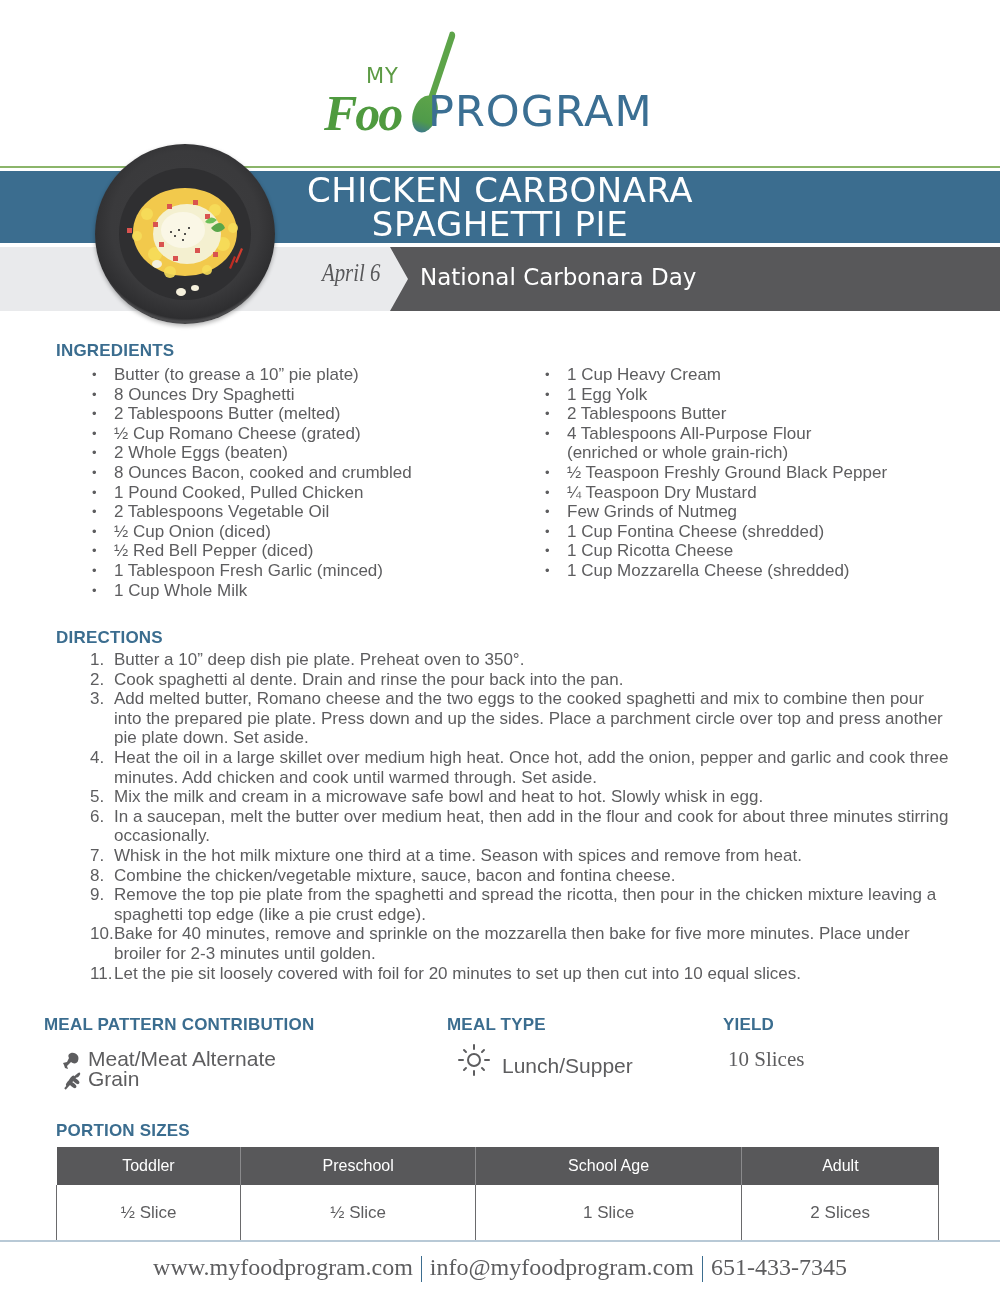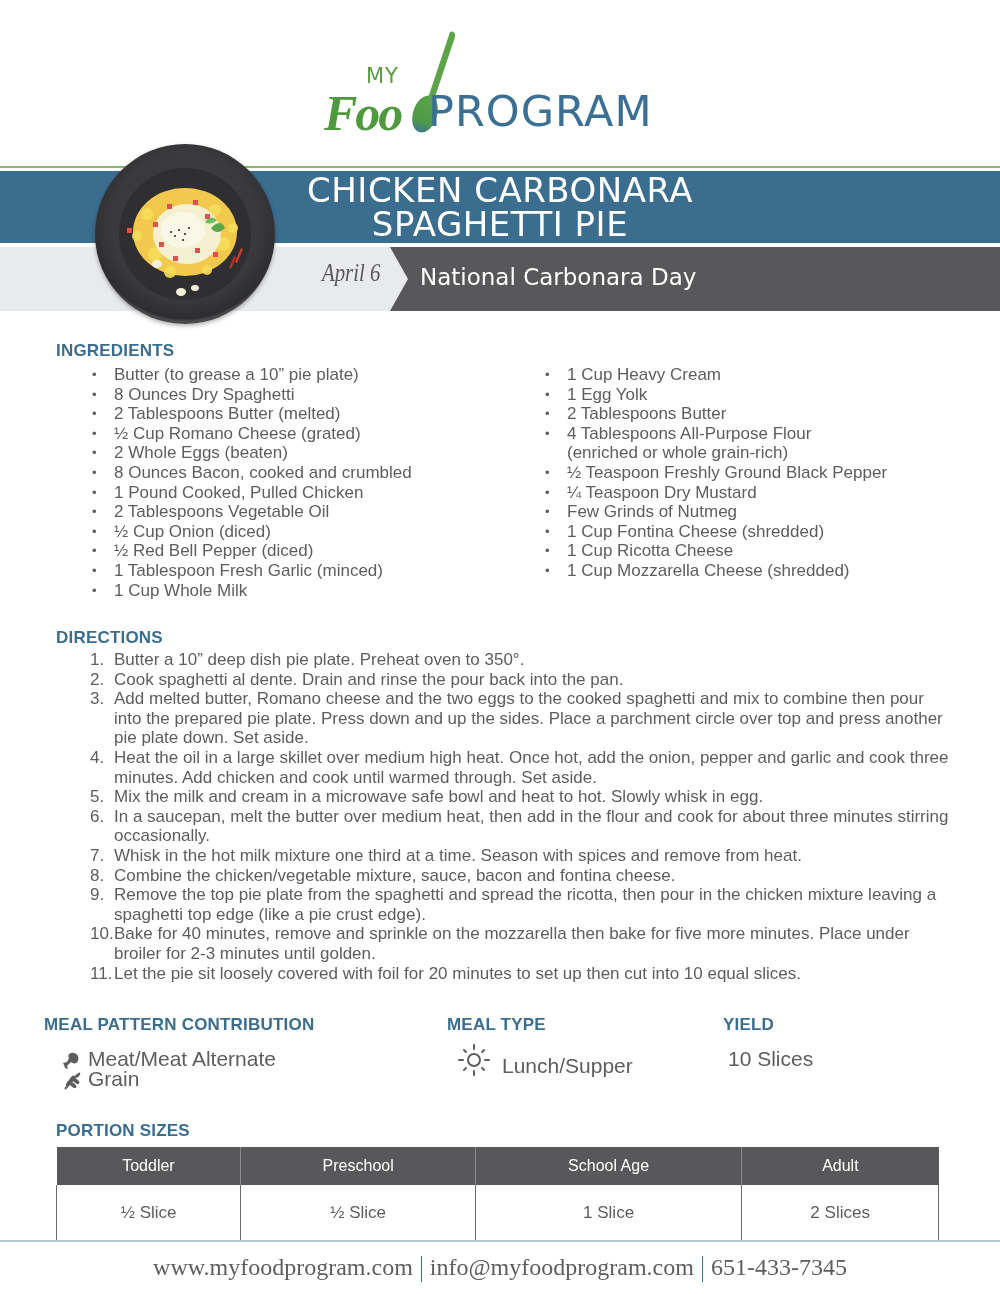--- a/index.html
+++ b/index.html
@@ -205,21 +205,21 @@
       <line x1="8" y1="8" x2="10" y2="10"></line>
         <line x1="26" y1="26" x2="28" y2="28"></line>
       <line x1="8" y1="28" x2="10" y2="26"></line>
         <line x1="26" y1="10" x2="28" y2="8"></line>
     </g>
   </svg>
   <span style="margin-top:-8px;">Lunch/Supper</span>
 </div>
 
 <div class="section-heading" style="left:723px; top:1015px;">YIELD</div>
-<div class="pattern-item" style="left:728px; top:1047px;">10 Slices</div>
+<div class="pattern-item" style="left:728px; top:1047px;font-family:Liberation Serif, serif;">10 Slices</div>
 
 <div class="section-heading" style="left:56px; top:1121px;">PORTION SIZES</div>
 <table class="portion-table">
   <thead>
     <tr>
       <th>Toddler</th>
       <th>Preschool</th>
       <th>School Age</th>
       <th>Adult</th>
     </tr>

